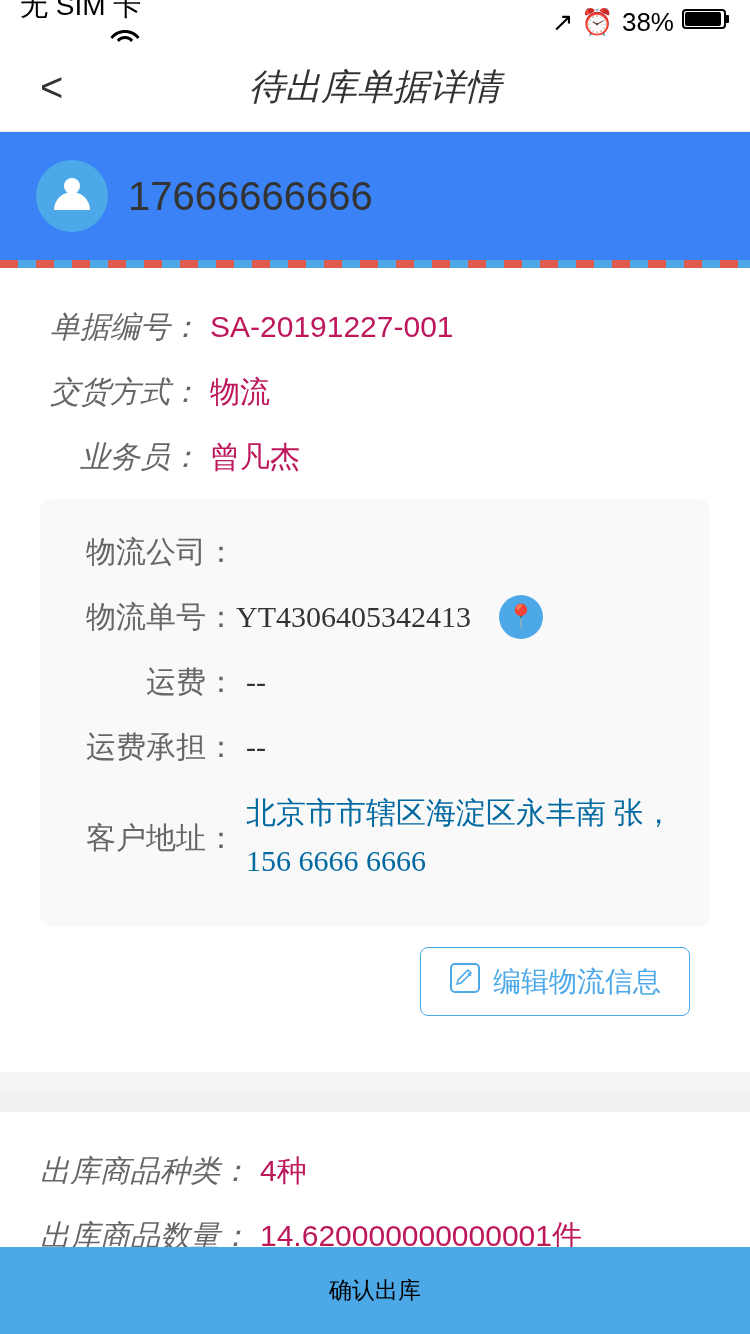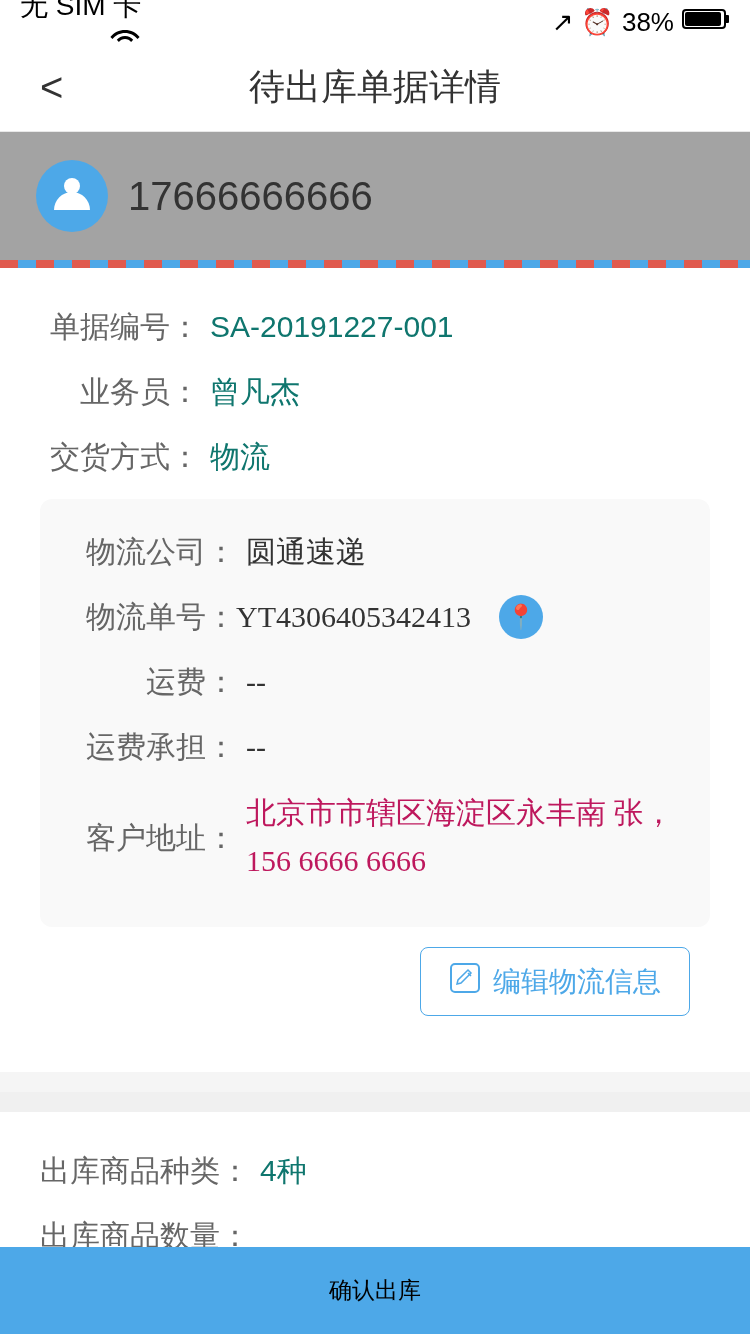--- a/index.html
+++ b/index.html
@@ -62,25 +62,26 @@
       cursor: pointer;
       padding: 10px;
     }
     .nav-title {
       position: absolute;
       left: 50%;
       transform: translateX(-50%);
       font-size: 36px;
       font-weight: 500;
       color: #333;
+      font-style: italic;
     }
 
     
     .customer-section {
-      background: #a3a3a3;
+      background: #3b82f6;
       padding: 28px 36px;
       display: flex;
       align-items: center;
       gap: 20px;
       margin-bottom: 0;
     }
     .avatar {
       width: 72px;
       height: 72px;
       border-radius: 50%;
@@ -127,23 +128,24 @@
       line-height: 1.5;
     }
     .info-row:last-child {
       margin-bottom: 0;
     }
     .info-label {
       color: #666;
       min-width: 160px;
       text-align: right;
       flex-shrink: 0;
+      font-style: italic;
     }
     .info-value {
-      color: #0f766e;
+      color: #be185d;
       flex: 1;
       padding-left: 10px;
     }
 
     
     .logistics-card {
       background: #f9f9f9;
       border-radius: 12px;
       margin: 0 0 20px 0;
       padding: 30px 36px;
@@ -183,21 +185,21 @@
       display: flex;
       align-items: center;
       justify-content: center;
       flex-shrink: 0;
     }
     .location-pin {
       color: #fff;
       font-size: 24px;
     }
     .address-value {
-      color: #be185d;
+      color: #0369a1;
       flex: 1;
       padding-left: 10px;
       line-height: 1.6;
     }
 
     
     .edit-button-container {
       display: flex;
       justify-content: flex-end;
       padding: 0 20px 20px 0;
@@ -316,32 +318,31 @@
   </div>
 
   <div class="dashed-separator"></div>
 
   <div class="info-section">
     <div class="info-row">
       <span class="info-label">单据编号：</span>
       <span class="info-value">SA-20191227-001</span>
     </div>
     <div class="info-row">
+      <span class="info-label">交货方式：</span>
+      <span class="info-value">物流</span>
+    </div>
+    <div class="info-row">
       <span class="info-label">业务员：</span>
       <span class="info-value">曾凡杰</span>
-    </div>
-    <div class="info-row">
-      <span class="info-label">交货方式：</span>
-      <span class="info-value">物流</span>
     </div>
 
     <div class="logistics-card">
       <div class="logistics-row">
         <span class="logistics-label">物流公司：</span>
-        <span class="logistics-value">圆通速递</span>
       </div>
       <div class="logistics-row">
         <span class="logistics-label">物流单号：</span>
         <div class="tracking-number-row">
           <span class="logistics-value" style="padding-left:0;">YT4306405342413</span>
           <div class="location-icon">
             <span class="location-pin">📍</span>
           </div>
         </div>
       </div>
@@ -375,20 +376,21 @@
 
   <div class="section-divider"></div>
 
   <div class="goods-section">
     <div class="info-row">
       <span class="info-label">出库商品种类：</span>
       <span class="info-value">4种</span>
     </div>
     <div class="info-row">
       <span class="info-label">出库商品数量：</span>
+      <span class="info-value">14.620000000000001件</span>
     </div>
 
     <div class="view-button-container">
       <div class="view-button">
         <span>
           <svg width="32" height="32" viewBox="0 0 32 32" fill="none">
             <rect x="2" y="2" width="28" height="28" rx="4" stroke="#4da8e8" stroke-width="2" fill="none"></rect>
             <line x1="8" y1="11" x2="24" y2="11" stroke="#4da8e8" stroke-width="2"></line>
             <line x1="8" y1="16" x2="24" y2="16" stroke="#4da8e8" stroke-width="2"></line>
             <line x1="8" y1="21" x2="18" y2="21" stroke="#4da8e8" stroke-width="2"></line>

